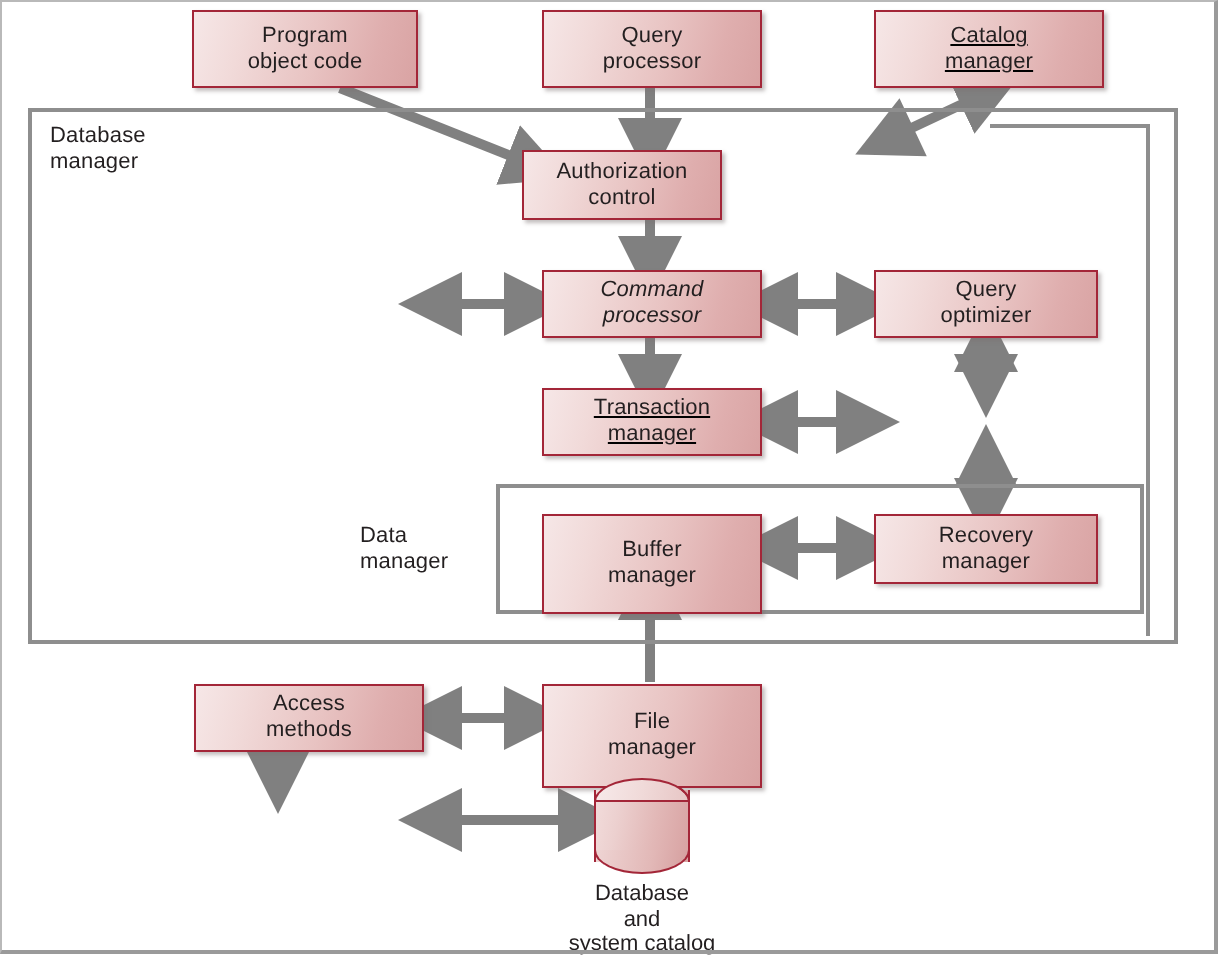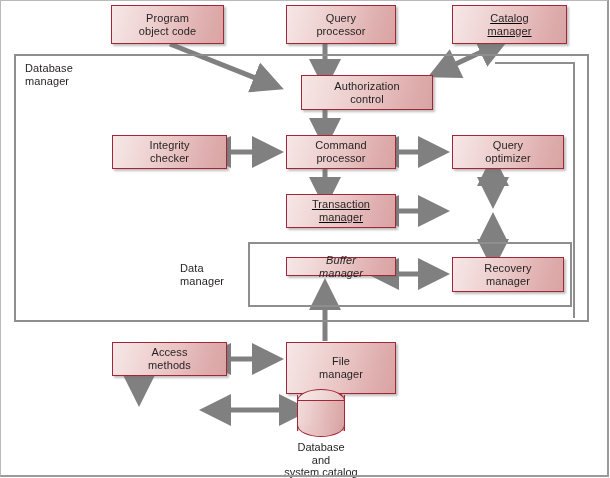--- a/index.html
+++ b/index.html
@@ -47,21 +47,20 @@
   
   .node{
     position:absolute;
     box-sizing:border-box;
     border:1.5px solid #a32638;
     background:linear-gradient(105deg,#f6e7e7 0%,#f1dad9 22%,#e8c3c2 55%,#dfaeae 80%,#d9a3a3 100%);
     box-shadow:1.5px 1.5px 2px rgba(120,110,110,0.45);
     display:flex;
     align-items:center;
     justify-content:center;
-    margin-left:15px;
   }
   .node .label{
     font-size:11px;
     line-height:12.6px;
     color:#231f20;
     text-align:center;
     white-space:pre-line;
     letter-spacing:0.1px;
   }
 
@@ -190,47 +189,43 @@
   <div class="node" style="left:271px; top:5px; width:110px; height:39px;">
     <span class="label">Query
 processor</span>
   </div>
 
   <div class="node" style="left:437px; top:5px; width:115px; height:39px;text-decoration:underline;">
     <span class="label">Catalog
 manager</span>
   </div>
 
-  <div class="node" style="left:286px; top:75px; width:132px; height:35px;">
+  <div class="node" style="left:261px; top:75px; width:100px; height:35px;">
     <span class="label">Authorization
 control</span>
   </div>
 
-  <div class="node" style="left:97px; top:135px; width:115px; height:34px;">
-    <span class="label">Integrity
-checker</span>
-  </div>
-
-  <div class="node" style="left:271px; top:135px; width:110px; height:34px;">
+
+  <div class="node" style="left:271px; top:135px; width:110px; height:34px;font-style:italic;">
     <span class="label">Command
 processor</span>
   </div>
 
   <div class="node" style="left:437px; top:135px; width:112px; height:34px;">
     <span class="label">Query
 optimizer</span>
   </div>
 
   <div class="node" style="left:271px; top:194px; width:110px; height:34px;text-decoration:underline;">
     <span class="label">Transaction
 manager</span>
   </div>
 
 
-  <div class="node" style="left:271px; top:257px; width:110px; height:19px;font-style:italic;">
+  <div class="node" style="left:271px; top:257px; width:110px; height:50px;">
     <span class="label">Buffer
 manager</span>
   </div>
 
   <div class="node" style="left:437px; top:257px; width:112px; height:35px;">
     <span class="label">Recovery
 manager</span>
   </div>
 
   <div class="node" style="left:97px; top:342px; width:115px; height:34px;">

